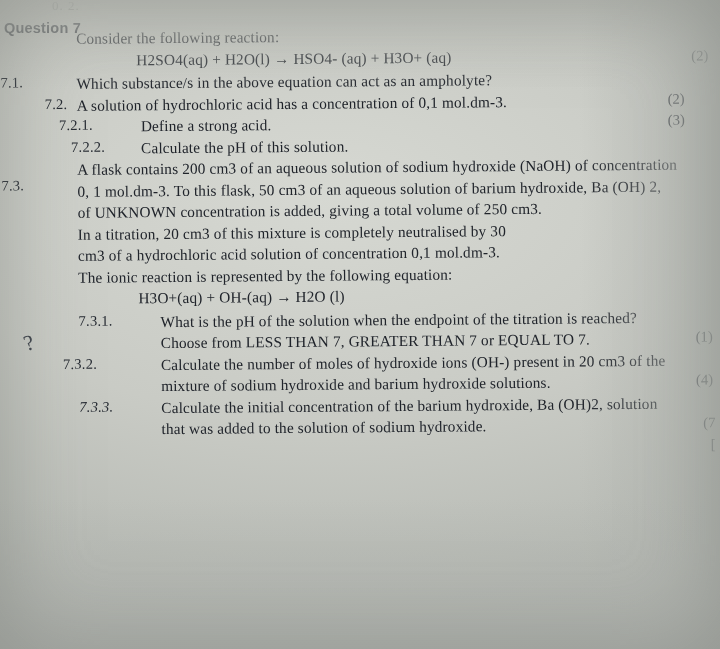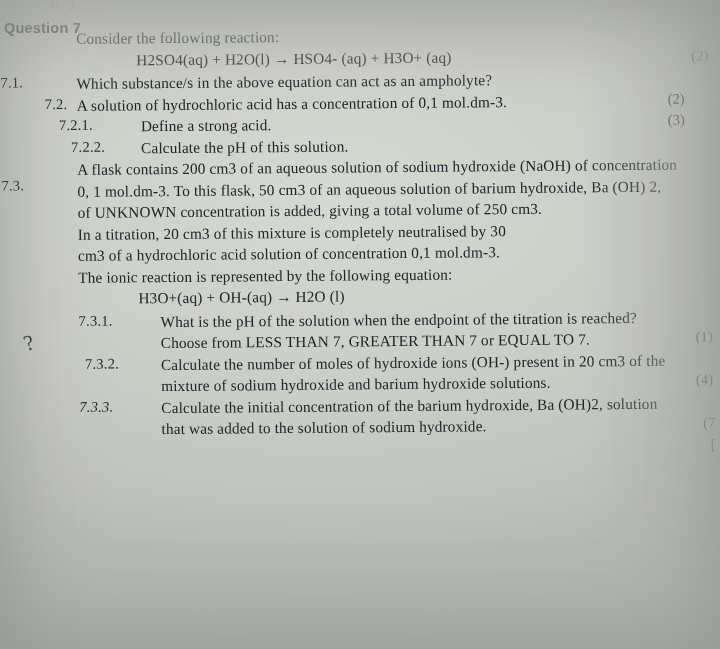--- a/index.html
+++ b/index.html
@@ -175,21 +175,21 @@
       <div class="line" style="margin-left:78px;">H3O+(aq) + OH-(aq) → H2O (l)</div>
     </div>
 
     <div class="row" style="margin-top:2px;">
       <span class="num" style="left:18px; top:1px;text-align:right;">7.3.1.</span>
       <div class="line wrap" style="margin-left:100px; width:520px;">What is the pH of the solution when the endpoint of the titration is reached? Choose from LESS THAN 7, GREATER THAN 7 or EQUAL TO 7.</div>
       <span class="marks" style="right:-12px; top:22px;">(1)</span>
     </div>
 
     <div class="row">
-      <span class="num" style="left:24px; top:1px;">7.3.2.</span>
+      <span class="num" style="left:2px; top:1px;">7.3.2.</span>
       <div class="line wrap" style="margin-left:100px; width:520px;">Calculate the number of moles of hydroxide ions (OH-) present in 20 cm3 of the mixture of sodium hydroxide and barium hydroxide solutions.</div>
       <span class="marks" style="right:-12px; top:22px;">(4)</span>
     </div>
 
     <div class="row">
       <span class="num" style="left:18px; top:1px;font-style:italic;">7.3.3.</span>
       <div class="line wrap" style="margin-left:100px; width:520px;">Calculate the initial concentration of the barium hydroxide, Ba (OH)2, solution that was added to the solution of sodium hydroxide.</div>
       <span class="marks" style="right:-14px; top:22px;">(7</span>
       <span class="marks" style="right:-14px; top:44px;">[</span>
     </div>

